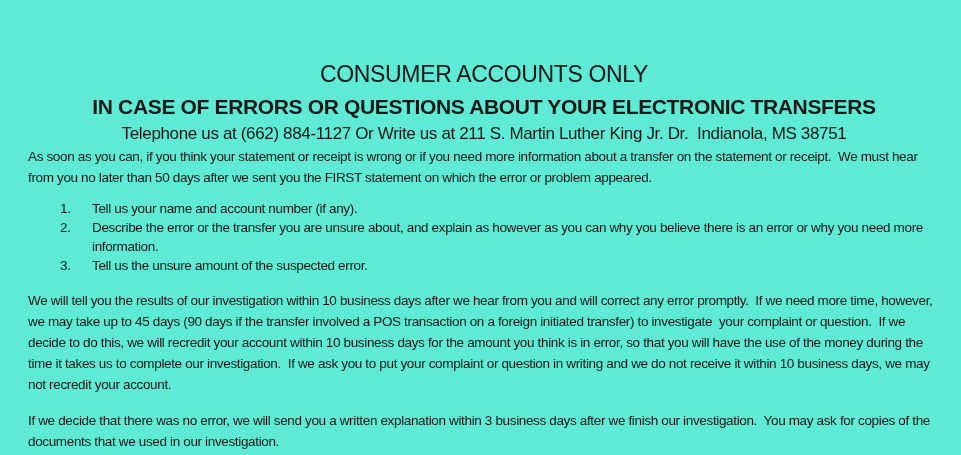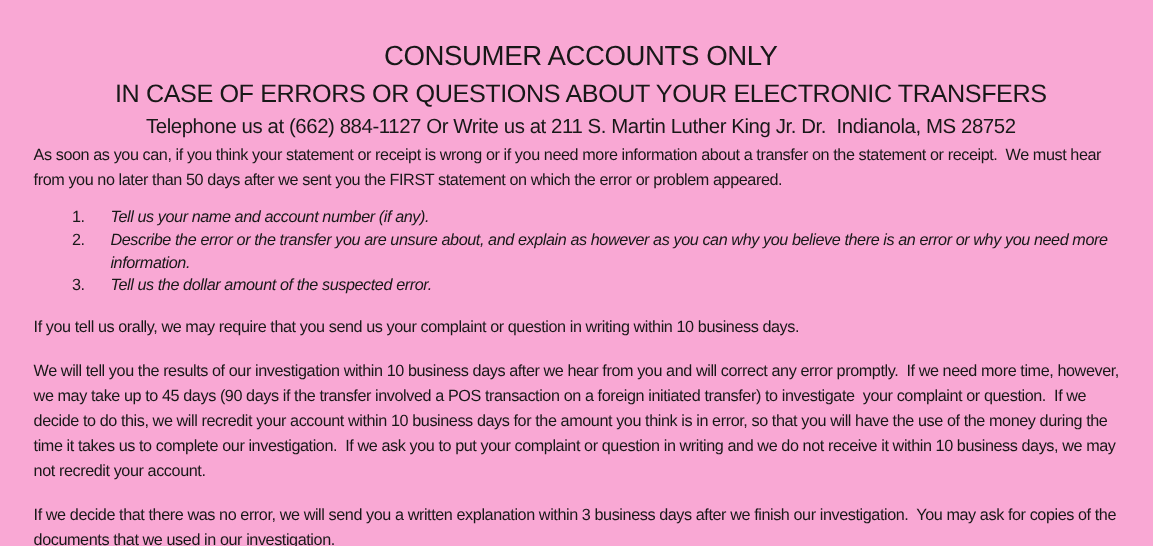--- a/index.html
+++ b/index.html
@@ -4,40 +4,40 @@
 <style>
   html, body {
     margin: 0;
     padding: 0;
     background: #ffffff;
   }
   .page {
     position: relative;
     width: 961px;
     height: 455px;
-    background: #f9a8d4;
+    background: #5eead4;
     overflow: hidden;
     font-family: "Liberation Sans", sans-serif;
     color: #181818;
     box-sizing: border-box;
-    padding: 32px 21px 0 28px;
+    padding: 60px 21px 0 28px;
     letter-spacing: -0.35px;
   }
   .h1 {
     text-align: center;
     font-size: 23px;
     font-weight: 400;
     line-height: 28px;
     margin: 0;
     white-space: pre-wrap;
   }
   .h2 {
     text-align: center;
     font-size: 21px;
-    font-weight: 400;
+    font-weight: 700;
     line-height: 26px;
     margin: 6px 0 0 0;
     white-space: pre-wrap;
   }
   .h3 {
     text-align: center;
     font-size: 17px;
     font-weight: 400;
     line-height: 21px;
     margin: 3px 0 0 0;
@@ -67,50 +67,48 @@
     align-items: flex-start;
     margin: 0;
   }
   .num-col {
     flex: 0 0 32px;
     white-space: pre-wrap;
   }
   .li-text {
     flex: 1 1 auto;
     white-space: pre-wrap;
-    font-style: italic;
   }
 </style>
 </head>
 <body>
 
 <div class="page">
 
   <div class="h1">CONSUMER ACCOUNTS ONLY</div>
 
   <div class="h2">IN CASE OF ERRORS OR QUESTIONS ABOUT YOUR ELECTRONIC TRANSFERS</div>
 
-  <div class="h3">Telephone us at (662) 884-1127 Or Write us at 211 S. Martin Luther King Jr. Dr.  Indianola, MS 28752</div>
+  <div class="h3">Telephone us at (662) 884-1127 Or Write us at 211 S. Martin Luther King Jr. Dr.  Indianola, MS 38751</div>
 
   <div class="body-text">As soon as you can, if you think your statement or receipt is wrong or if you need more information about a transfer on the statement or receipt.  We must hear from you no later than 50 days after we sent you the FIRST statement on which the error or problem appeared.</div>
 
   <div class="num-list">
     <div class="num-item">
       <span class="num-col">1.</span>
       <span class="li-text">Tell us your name and account number (if any).</span>
     </div>
     <div class="num-item">
       <span class="num-col">2.</span>
       <span class="li-text">Describe the error or the transfer you are unsure about, and explain as however as you can why you believe there is an error or why you need more information.</span>
     </div>
     <div class="num-item">
       <span class="num-col">3.</span>
-      <span class="li-text">Tell us the dollar amount of the suspected error.</span>
+      <span class="li-text">Tell us the unsure amount of the suspected error.</span>
     </div>
   </div>
 
-  <div class="para">If you tell us orally, we may require that you send us your complaint or question in writing within 10 business days.</div>
 
   <div class="para para-gap">We will tell you the results of our investigation within 10 business days after we hear from you and will correct any error promptly.  If we need more time, however, we may take up to 45 days (90 days if the transfer involved a POS transaction on a foreign initiated transfer) to investigate  your complaint or question.  If we decide to do this, we will recredit your account within 10 business days for the amount you think is in error, so that you will have the use of the money during the time it takes us to complete our investigation.  If we ask you to put your complaint or question in writing and we do not receive it within 10 business days, we may not recredit your account.</div>
 
   <div class="para">If we decide that there was no error, we will send you a written explanation within 3 business days after we finish our investigation.  You may ask for copies of the documents that we used in our investigation.</div>
 
 </div>
 
 </body></html>

